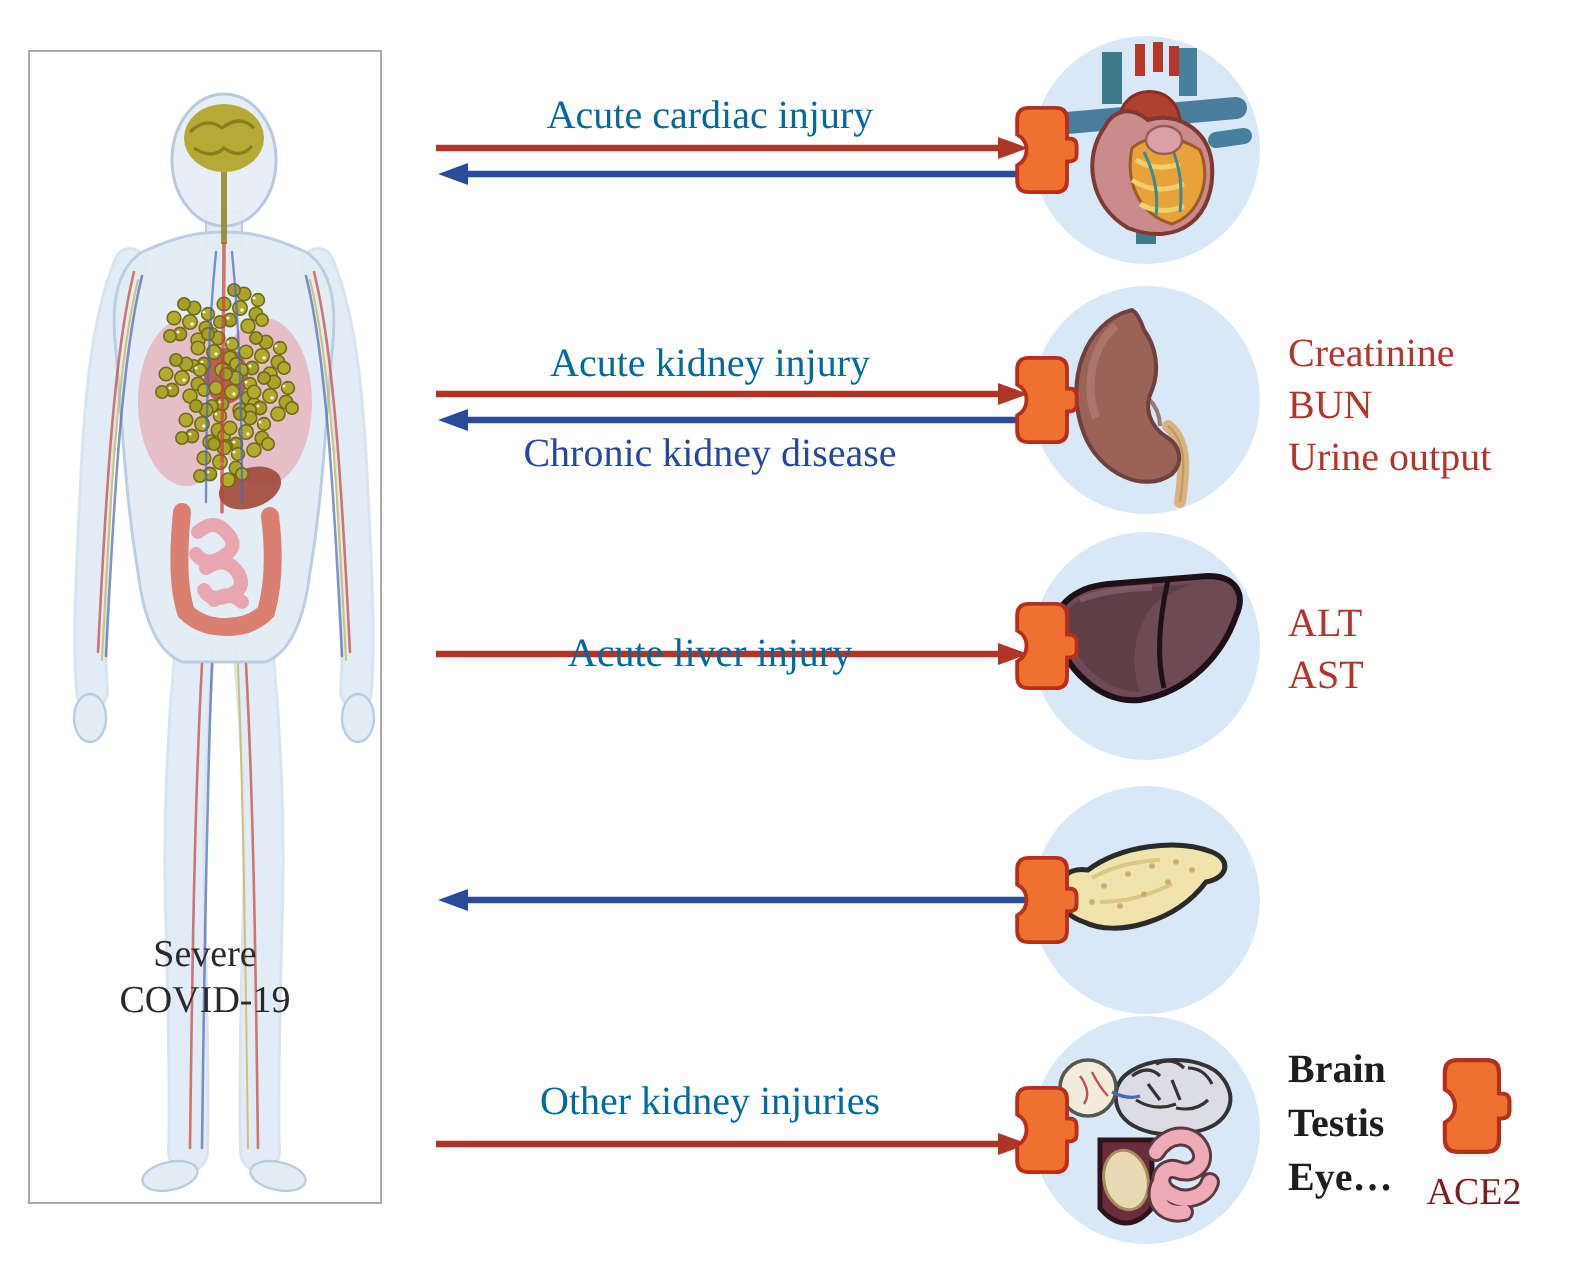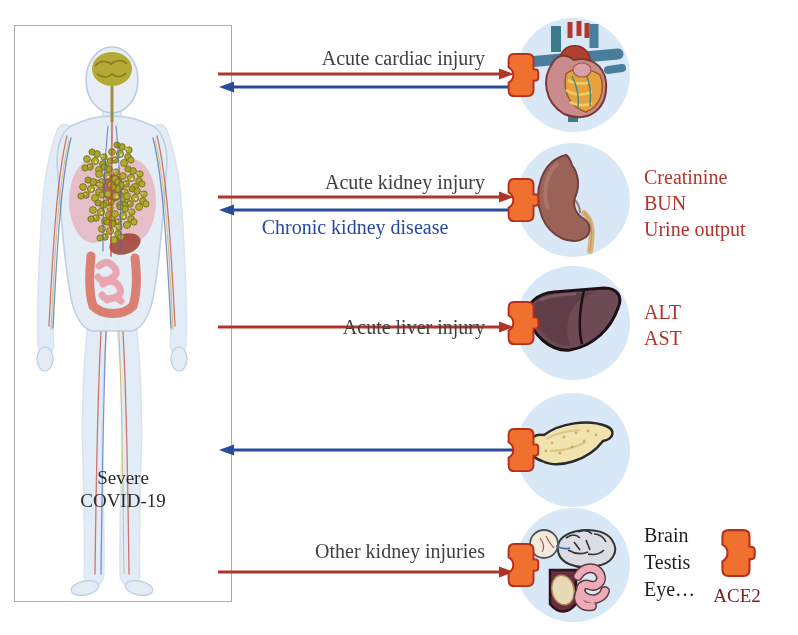--- a/index.html
+++ b/index.html
@@ -1,28 +1,28 @@
 <!DOCTYPE html>
 <html><head>
 <meta charset="utf-8">
 <style>
   html,body{margin:0;padding:0;background:#ffffff;}
   #stage{position:relative;width:798px;height:635px;background:#ffffff;overflow:hidden;
          font-family:"Liberation Serif", serif;}
 
   
-  .body-box{position:absolute;left:14px;top:25px;width:218px;height:577px;
+  .body-box{position:absolute;left:14px;top:25px;width:177px;height:577px;
             border:1.5px solid #ababab;box-sizing:border-box;background:#ffffff;}
   .body-box svg{position:absolute;left:0;top:0;}
   .severe-label{position:absolute;left:0;right:0;top:440px;text-align:center;
                 font-size:19px;line-height:23px;color:#2a2a2a;z-index:3;}
 
   
   .arrow-label{position:absolute;width:260px;left:225px;text-align:center;font-size:20px;z-index:2;}
-  .red{color:#404040;text-align:right;}
+  .red{color:#0369a1;}
   .blue{color:#27489d;}
 
   
   #arrows{position:absolute;left:0;top:0;z-index:1;}
 
   
   .organ-circle{position:absolute;left:516px;width:114px;height:114px;border-radius:50%;
                 background:#d9e8f7;z-index:2;}
   .organ-circle svg.organ{position:absolute;left:0;top:0;}
   .receptor{position:absolute;left:-12px;top:50%;margin-top:-23px;z-index:3;}
@@ -258,21 +258,21 @@
 
   <div class="markers" style="top:164px;">
     <div>Creatinine</div>
     <div>BUN</div>
     <div>Urine output</div>
   </div>
   <div class="markers" style="top:299px;">
     <div>ALT</div>
     <div>AST</div>
   </div>
-  <div class="markers black" style="top:522px;">
+  <div class="markers black" style="top:522px;font-weight:bold;">
     <div>Brain</div>
     <div>Testis</div>
     <div>Eye…</div>
   </div>
 
   <div class="ace2-legend">
     <svg width="40" height="50" viewBox="0 0 34 48">
       <path d="M9,2 H23 Q29,2 29,8 V18 H30 Q34,18 34,21.5 V26.5 Q34,30 30,30 H29 V40 Q29,46 23,46 H9 Q3,46 3,40 V32 A9,9 0 0 0 3,16 V8 Q3,2 9,2 Z" fill="#f0712f" stroke="#b5301c" stroke-width="2"></path>
     </svg>
     <div class="ace2-label">ACE2</div>

